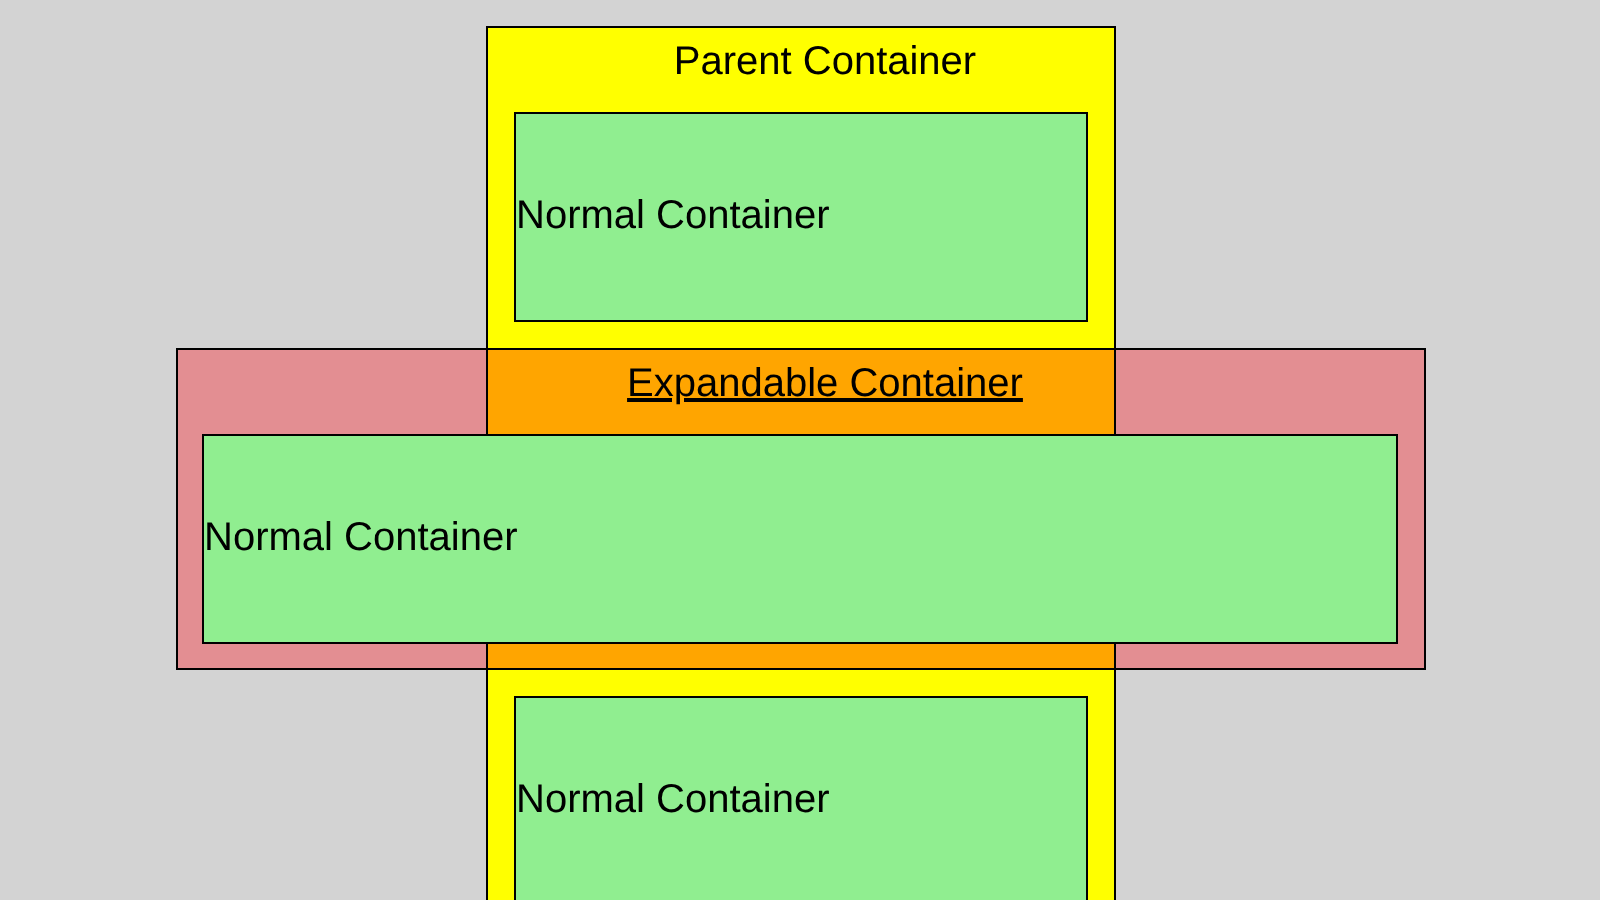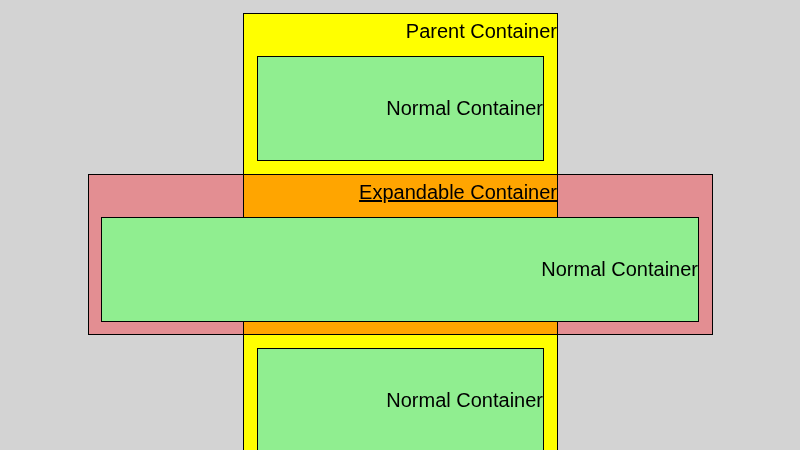--- a/index.html
+++ b/index.html
@@ -1,20 +1,20 @@
 <!DOCTYPE html>
 <html><head>
 <meta charset="utf-8">
 <style>
   html, body { margin:0; padding:0; }
   body { width:800px; height:450px; background:#d3d3d3; position:relative; overflow:hidden;
          font-family:"Liberation Sans", sans-serif; }
   .box { position:absolute; box-sizing:border-box; border:1px solid #000; }
-  .label { position:absolute; left:0; right:0; text-align:right; font-size:20px; color:#000;padding-left:24px; }
-  .center { display:flex; align-items:center; justify-content:flex-end; font-size:20px; color:#000; }
+  .label { position:absolute; left:0; right:0; text-align:center; font-size:20px; color:#000;padding-left:24px; }
+  .center { display:flex; align-items:center; justify-content:flex-start; font-size:20px; color:#000; }
 </style>
 </head>
 <body>
 
 <div class="box" style="left:243px; top:13px; width:315px; height:460px; background:#ffff00;">
   <div class="label" style="top:6px;">Parent Container</div>
 </div>
 
 <div class="box center" style="left:257px; top:56px; width:287px; height:105px; background:#90ee90;">
   <span>Normal Container</span>

